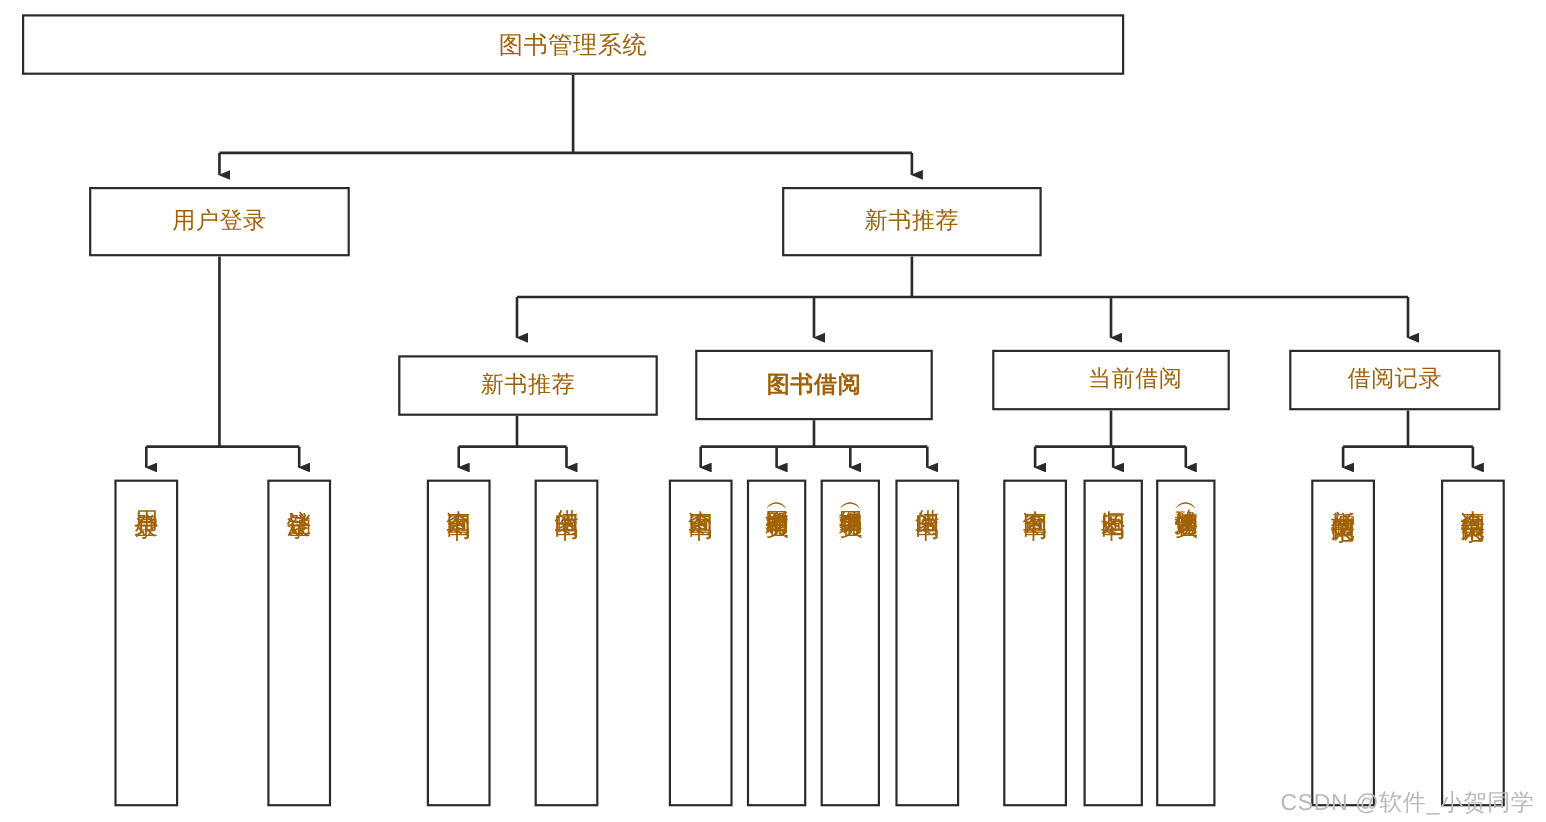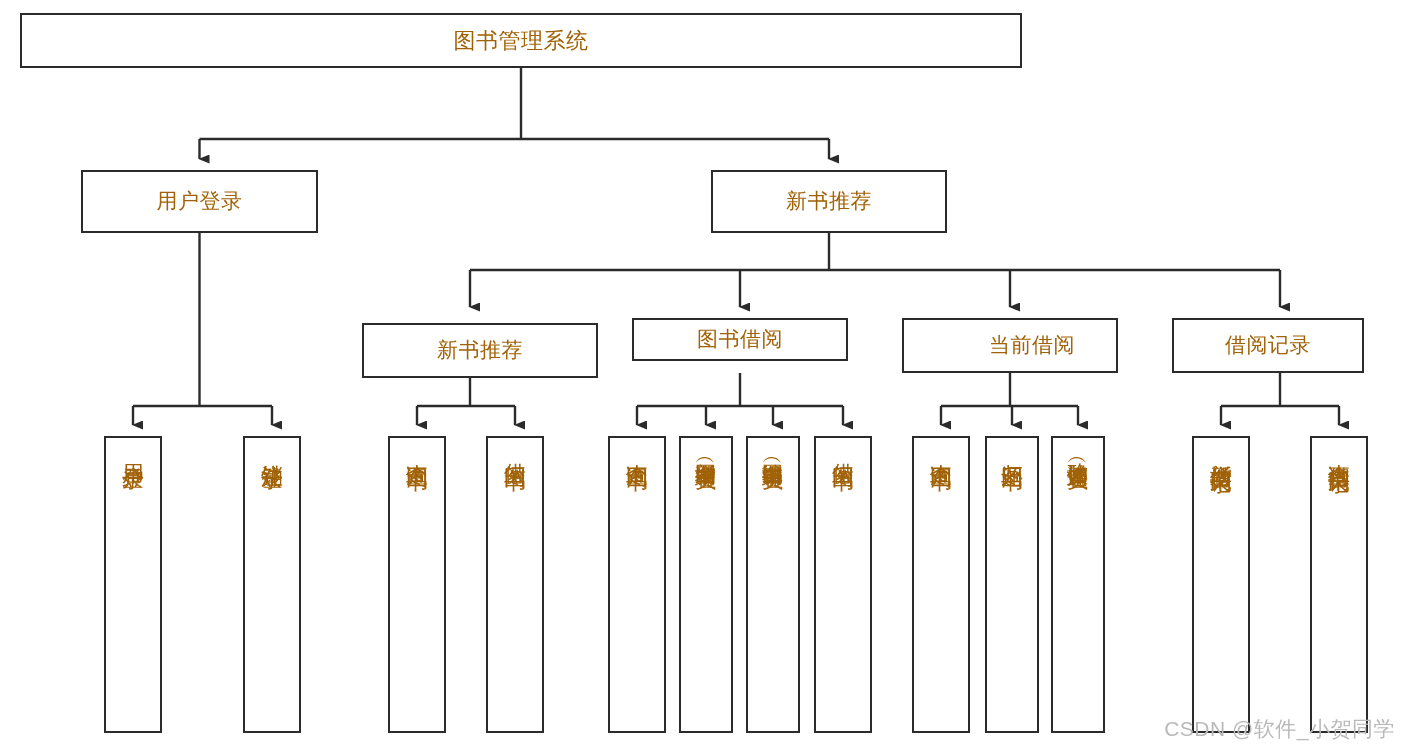--- a/index.html
+++ b/index.html
@@ -132,21 +132,21 @@
       </div>
       <div class="node h" style="left: 81px; top: 170px; width: 237px; height: 63px;">
         <span class="lbl">用户登录</span>
       </div>
       <div class="node h" style="left: 711px; top: 170px; width: 236px; height: 63px;">
         <span class="lbl">新书推荐</span>
       </div>
       <div class="node h" style="left: 362px; top: 323px; width: 236px; height: 55px;">
         <span class="lbl">新书推荐</span>
       </div>
-      <div class="node h" style="left: 632px; top: 318px; width: 216px; height: 43px;">
+      <div class="node h" style="left: 632px; top: 318px; width: 216px; height: 64px; font-weight: bold;">
         <span class="lbl">图书借阅</span>
       </div>
       <div class="node h" style="left: 902px; top: 318px; width: 216px; height: 55px; padding-left: 44px;">
         <span class="lbl">当前借阅</span>
       </div>
       <div class="node h" style="left: 1172px; top: 318px; width: 192px; height: 55px;">
         <span class="lbl">借阅记录</span>
       </div>
       <div class="node v" style="left: 104px; top: 436px; width: 58px; height: 297px;">
         <span class="lbl">用户登录</span>

